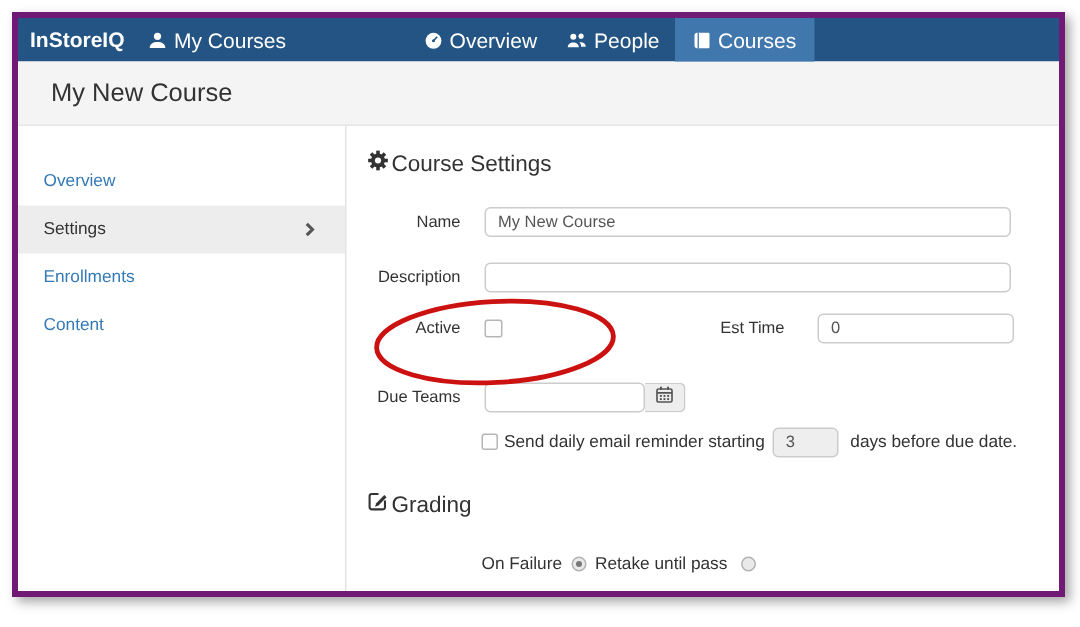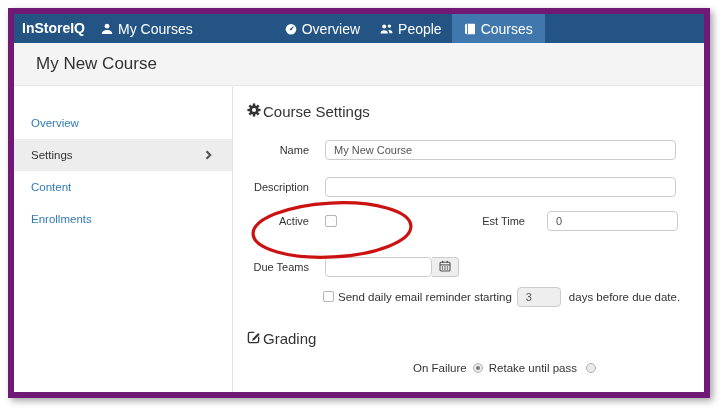--- a/index.html
+++ b/index.html
@@ -1,19 +1,19 @@
 <!DOCTYPE html>
 <html style="--navbar: #235483; --navbar-active: #4077ad; --link: #337ab7; --annotation: #cc1111; --highlight: #dfa438;"><head>
 <meta charset="utf-8">
 <style>
   html,body { margin:0; padding:0; width:720px; height:418px; background:#fff;
     font-family:"Liberation Sans", sans-serif; }
   * { box-sizing:border-box; }
   .window { position:absolute; left:8px; top:8px; width:702px; height:390px;
-    background:#fff; border:6px solid #701a75; overflow:hidden;
+    background:#fff; border:4px solid #701a75; overflow:hidden;
     box-shadow:3px 3px 7px rgba(0,0,0,0.35); }
 
   
   .navbar { height:29px; background:var(--navbar,#235483); display:flex; align-items:stretch; }
   .brand { color:#fff; font-size:14px; font-weight:bold; line-height:29px; padding:0 6px 0 8px; cursor:pointer; }
   .nav-item { display:flex; align-items:center; gap:5px; padding:0 10px; color:#fff; font-size:14px; cursor:pointer; white-space:nowrap; }
   .nav-item svg { display:block; flex:none; }
   #nav-overview { margin-left:72px; }
   .nav-item.active { background:var(--navbar-active,#4077ad); padding:0 12px; }
 
@@ -49,21 +49,21 @@
   .radio.selected::after { content:''; position:absolute; left:2px; top:2px; width:4px; height:4px; border-radius:50%; background:#777; }
   .small-text { font-size:11.5px; color:#333; white-space:nowrap; }
 
   #row-name { margin-top:20px; }
   #row-desc { margin-top:17px; }
   #row-active { margin-top:13px; height:22px; }
   #row-due { margin-top:25px; }
   #row-rem { margin-top:10px; margin-left:76px; height:19px; gap:4px; }
   #grading-heading { margin-top:23px; }
   #row-graded { margin-top:9px; height:20px; }
-  #row-fail { margin-top:13px; margin-left:76px; height:16px; gap:6px;justify-content:center; }
+  #row-fail { margin-top:23px; margin-left:76px; height:16px; gap:6px; }
   #row-rem .w-tiny { margin-left:1px; margin-right:4px; }
 
   .annotation { position:absolute; left:234px; top:186px; pointer-events:none; }
 </style>
 </head>
 <body>
 
 <div class="window">
 
   <div class="navbar">
@@ -124,24 +124,24 @@
       <div class="side-item">
         <span>Overview</span>
       </div>
       <div class="side-item selected">
         <span>Settings</span>
         <span class="chev"><svg width="7" height="10" viewBox="0 0 7 10">
               <polyline points="1.5,1.2 5.3,5 1.5,8.8" fill="none" stroke="#555" stroke-width="2.1"></polyline>
             </svg></span>
       </div>
       <div class="side-item">
+        <span>Enrollments</span>
+      </div>
+      <div class="side-item">
         <span>Content</span>
-      </div>
-      <div class="side-item">
-        <span>Enrollments</span>
       </div>
     </div>
 
     <div class="main">
 
       <div class="sec-heading">
         <span><svg width="14" height="14" viewBox="0 0 13 13">
               <g fill="#333">
                 <rect x="5.4" y="0.4" width="2.2" height="12.2"></rect>
                 <rect x="5.4" y="0.4" width="2.2" height="12.2" transform="rotate(45 6.5 6.5)"></rect>

